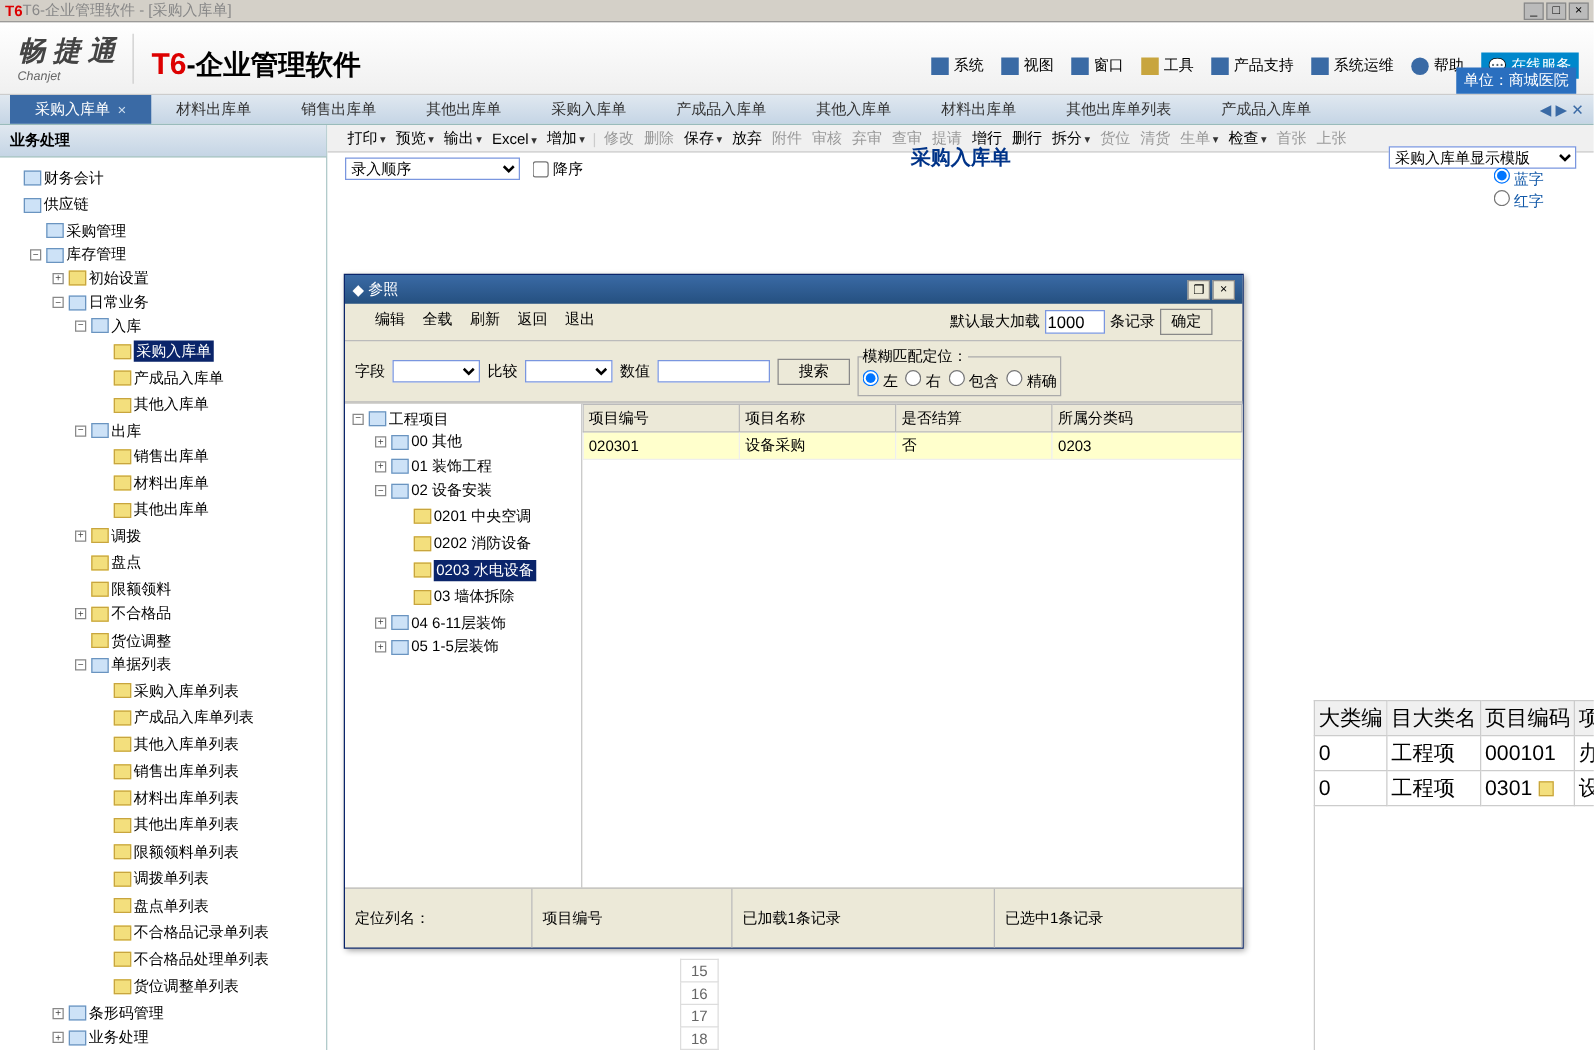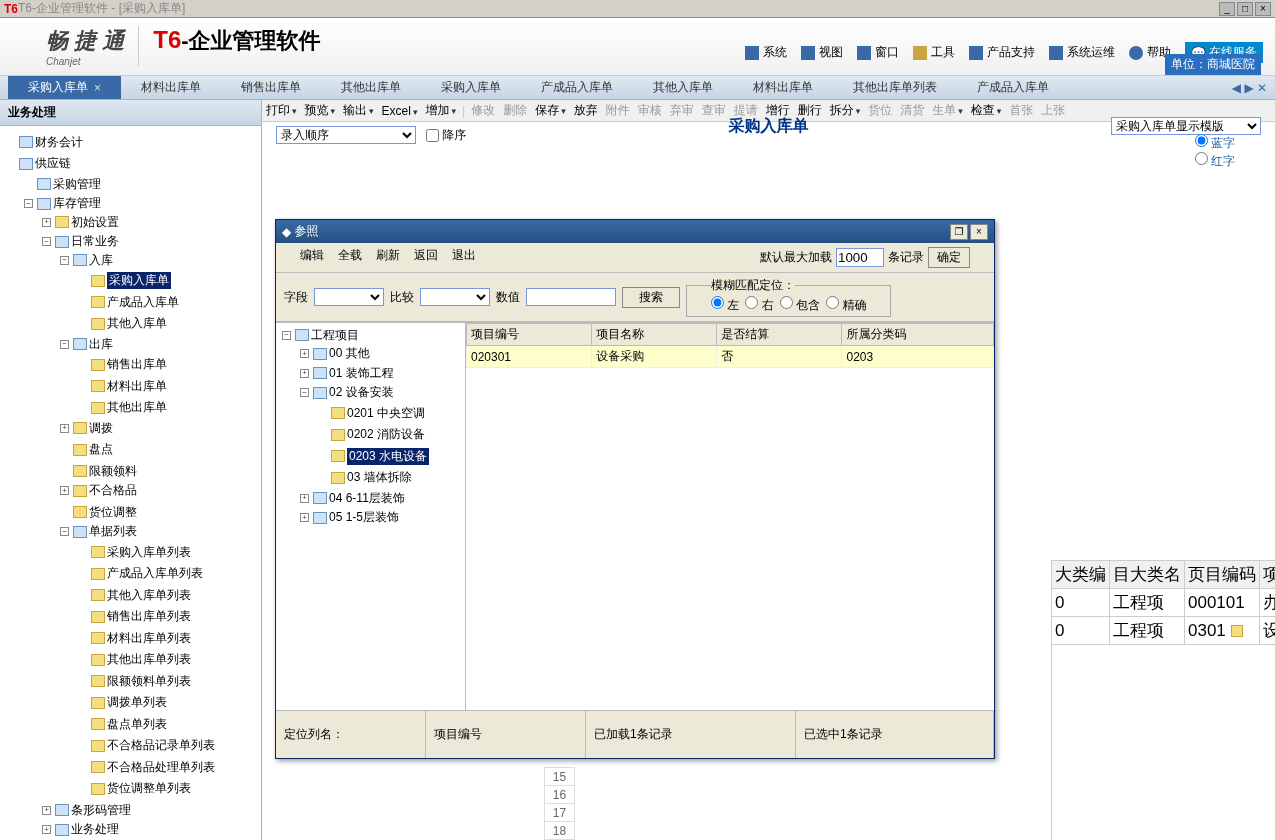--- a/index.html
+++ b/index.html
@@ -7,41 +7,41 @@
 
 
 .titlebar { background: #d4d0c8; height: 18px; display: flex; align-items: center; padding: 0 4px; border-bottom: 1px solid #888; }
 .titlebar .t6 { color: #d00; font-weight: bold; }
 .titlebar .title-text { color: #888; }
 .titlebar .right { margin-left: auto; display: flex; gap: 2px; }
 .titlebar .right span { width: 16px; height: 14px; background: #bbb; border: 1px solid #888; display: inline-flex; align-items: center; justify-content: center; font-size: 10px; cursor: pointer; }
 
 
 .header { height: 58px; background: linear-gradient(#fff, #f0f0f0); border-bottom: 1px solid #ccc; display: flex; align-items: center; padding: 0 14px; position: relative; }
-.brand-left { display: flex; align-items: flex-start; margin-left: 32px; }
+.brand-left { display: flex; align-items: flex-end; }
 .brand-cjt { font-size: 22px; font-style: italic; font-weight: bold; color: #444; }
 .brand-cjt-sub { font-size: 10px; color: #666; display: block; font-style: italic; }
 .brand-divider { width: 1px; height: 40px; background: #ccc; margin: 0 14px; }
 .brand-t6 { font-size: 24px; color: #d00; font-weight: bold; }
 .brand-t6-suffix { font-size: 22px; color: #000; font-weight: bold; }
 .header-menus { position: absolute; right: 12px; top: 24px; display: flex; gap: 14px; align-items: center; }
 .header-menus .menu-item { display: flex; align-items: center; gap: 4px; cursor: pointer; }
 .header-menus .icon { width: 14px; height: 14px; display: inline-block; }
 .header-unit { position: absolute; right: 14px; top: 36px; color: #fff; background: #2a6fbf; padding: 2px 6px; font-size: 12px; }
 .header-online { background: #0088cc; color: #fff; padding: 2px 6px; display: inline-flex; align-items: center; gap: 3px; }
 
 
 .tabsbar { height: 24px; background: linear-gradient(#e0e8f0, #c5d5e5); border-bottom: 1px solid #9bb; display: flex; align-items: stretch; padding-left: 8px; }
 .tabsbar .tab { padding: 0 20px; display: flex; align-items: center; color: #333; cursor: pointer; }
 .tabsbar .tab.active { background: #3a6aa5; color: #fff; }
 .tabsbar .tab.active .close { margin-left: 6px; color: #cde; }
 .tabsbar .navright { margin-left: auto; color: #3a6aa5; padding-right: 8px; display: flex; align-items: center; gap: 4px; }
 
 
-.toolbar { height: 22px; background: #f0f0f0; border-bottom: 1px solid #ccc; display: flex; align-items: center; padding: 0 2px; gap: 4px; user-select: none; }
+.toolbar { height: 22px; background: #f0f0f0; border-bottom: 1px solid #ccc; display: flex; align-items: center; padding: 0 14px; gap: 4px; user-select: none; }
 .toolbar .tb { cursor: pointer; padding: 0 2px; }
 .toolbar .tb.gray { color: #999; }
 .toolbar .arrow { color: #333; font-size: 9px; margin-left: 2px; }
 .toolbar .sep { color: #ccc; }
 
 
 .mainarea { display: flex; height: calc(840px - 18px - 58px - 24px); }
 .leftpanel { width: 262px; background: #fff; border-right: 1px solid #9bb; display: flex; flex-direction: column; }
 .leftpanel .lp-title { background: linear-gradient(#e0e8f0, #c5d5e5); padding: 4px 8px; font-weight: bold; border-bottom: 1px solid #9bb; }
 .leftpanel .tree { flex: 1; overflow: auto; padding: 4px 2px; }
@@ -70,21 +70,21 @@
 .modal { position: absolute; left: 275px; top: 219px; width: 720px; height: 540px; background: #ece9d8; border: 1px solid #0a246a; box-shadow: 2px 2px 5px rgba(0,0,0,.4); display: flex; flex-direction: column; }
 .modal .m-title { background: linear-gradient(#3a6aa5, #255080); color: #fff; padding: 3px 6px; display: flex; align-items: center; }
 .modal .m-title .spacer { flex: 1; }
 .modal .m-title .wbtn { width: 18px; height: 16px; background: #ece9d8; border: 1px solid #888; color: #000; font-size: 10px; display: inline-flex; align-items: center; justify-content: center; margin-left: 2px; cursor: pointer; }
 .modal .m-toolbar { padding: 4px 24px; border-bottom: 1px solid #bbb; display: flex; gap: 14px; }
 .modal .m-toolbar span { cursor: pointer; }
 .modal .m-toolbar .right { margin-left: auto; display: flex; align-items: center; gap: 4px; }
 .modal .m-toolbar input { width: 48px; }
 .modal .m-toolbar button { padding: 1px 8px; }
 .modal .m-search { padding: 4px 8px; display: flex; align-items: center; gap: 6px; border-bottom: 1px solid #bbb; }
-.modal .m-search fieldset { border: 1px solid #aaa; padding: 2px 24px; display: flex; gap: 6px; align-items: center; }
+.modal .m-search fieldset { border: 1px solid #aaa; padding: 2px 3px; display: flex; gap: 6px; align-items: center; }
 .modal .m-search select, .modal .m-search input { font-size: 12px; }
 .modal .m-body { flex: 1; display: flex; border-top: 1px solid #bbb; min-height: 0; }
 .modal .m-tree { width: 190px; border-right: 1px solid #bbb; overflow: auto; padding: 2px; background: #fff; }
 .modal .m-table { flex: 1; background: #fff; overflow: auto; }
 .modal .m-table table { width: 100%; border-collapse: collapse; }
 .modal .m-table th { background: #ece9d8; border: 1px solid #bbb; text-align: left; padding: 2px 4px; font-weight: normal; }
 .modal .m-table td { border: 1px solid #eee; padding: 2px 4px; background: #ffffcc; }
 .modal .m-status { border-top: 1px solid #bbb; display: flex; }
 .modal .m-status div { border-right: 1px solid #bbb; padding: 15px 8px; flex-shrink: 0; }
 

